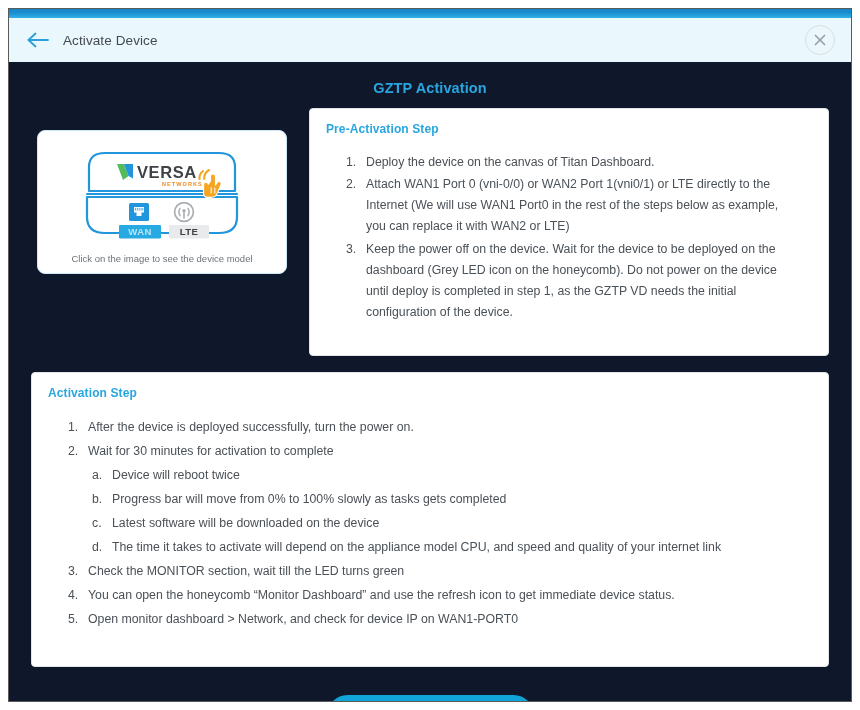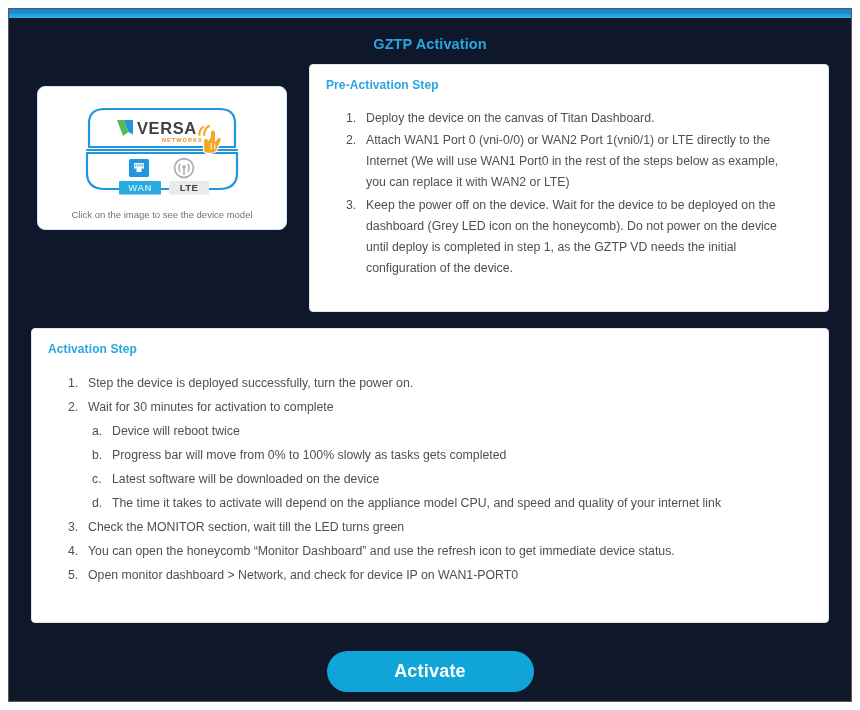--- a/index.html
+++ b/index.html
@@ -231,20 +231,35 @@
   }
 </style>
 </head>
 <body>
 
 <div class="screen">
   <div class="window">
 
     <div class="top-strip"></div>
 
+    <div class="header">
+      <span class="back-arrow">
+        <svg width="24" height="18" viewBox="0 0 24 18" aria-hidden="true">
+          <line x1="2.5" y1="9" x2="22" y2="9" stroke="#2b9fd9" stroke-width="1.8" stroke-linecap="round"></line>
+          <polyline points="9.5,2.5 2.5,9 9.5,15.5" fill="none" stroke="#2b9fd9" stroke-width="1.8" stroke-linecap="round" stroke-linejoin="round"></polyline>
+        </svg>
+      </span>
+      <span class="header-title">Activate Device</span>
+      <span class="close-btn">
+        <svg width="16" height="16" viewBox="0 0 16 16" aria-hidden="true">
+          <line x1="3.5" y1="3.5" x2="12.5" y2="12.5" stroke="#9aa0a6" stroke-width="1.7" stroke-linecap="round"></line>
+          <line x1="12.5" y1="3.5" x2="3.5" y2="12.5" stroke="#9aa0a6" stroke-width="1.7" stroke-linecap="round"></line>
+        </svg>
+      </span>
+    </div>
 
     <div class="body-area">
 
       <div class="page-title">GZTP Activation</div>
 
       <div class="top-row">
 
         <div class="device-card">
           <div class="device-svg-wrap">
             <svg viewBox="0 0 210 106" width="210" height="106" aria-hidden="true">
@@ -311,21 +326,21 @@
             <li>Deploy the device on the canvas of Titan Dashboard.</li>
             <li>Attach WAN1 Port 0 (vni-0/0) or WAN2 Port 1(vni0/1) or LTE directly to the Internet (We will use WAN1 Port0 in the rest of the steps below as example, you can replace it with WAN2 or LTE)</li>
             <li>Keep the power off on the device. Wait for the device to be deployed on the dashboard (Grey LED icon on the honeycomb). Do not power on the device until deploy is completed in step 1, as the GZTP VD needs the initial configuration of the device.</li>
           </ol>
         </div>
       </div>
 
       <div class="panel act-panel">
         <div class="panel-heading">Activation Step</div>
         <ol class="steps">
-          <li>Step the device is deployed successfully, turn the power on.</li>
+          <li>After the device is deployed successfully, turn the power on.</li>
           <li>
             <span>Wait for 30 minutes for activation to complete</span>
             <ol class="sublist">
               <li data-letter="a">Device will reboot twice</li>
               <li data-letter="b">Progress bar will move from 0% to 100% slowly as tasks gets completed</li>
               <li data-letter="c">Latest software will be downloaded on the device</li>
               <li data-letter="d">The time it takes to activate will depend on the appliance model CPU, and speed and quality of your internet link</li>
             </ol>
           </li>
           <li>Check the MONITOR section, wait till the LED turns green</li>

